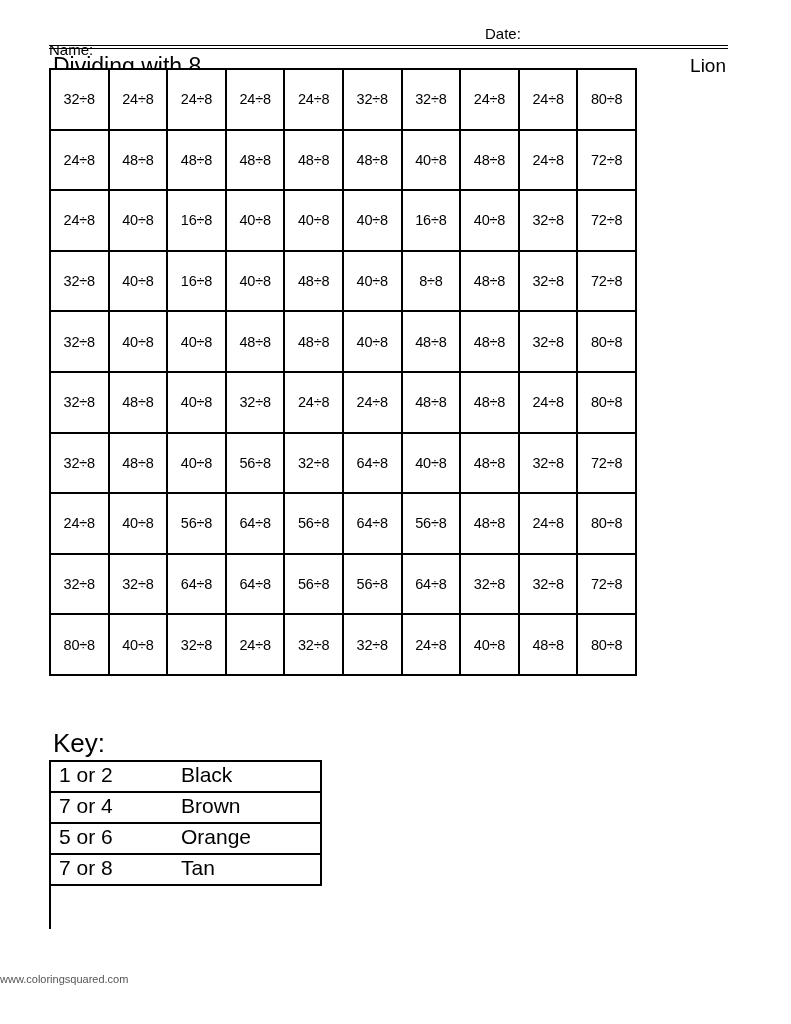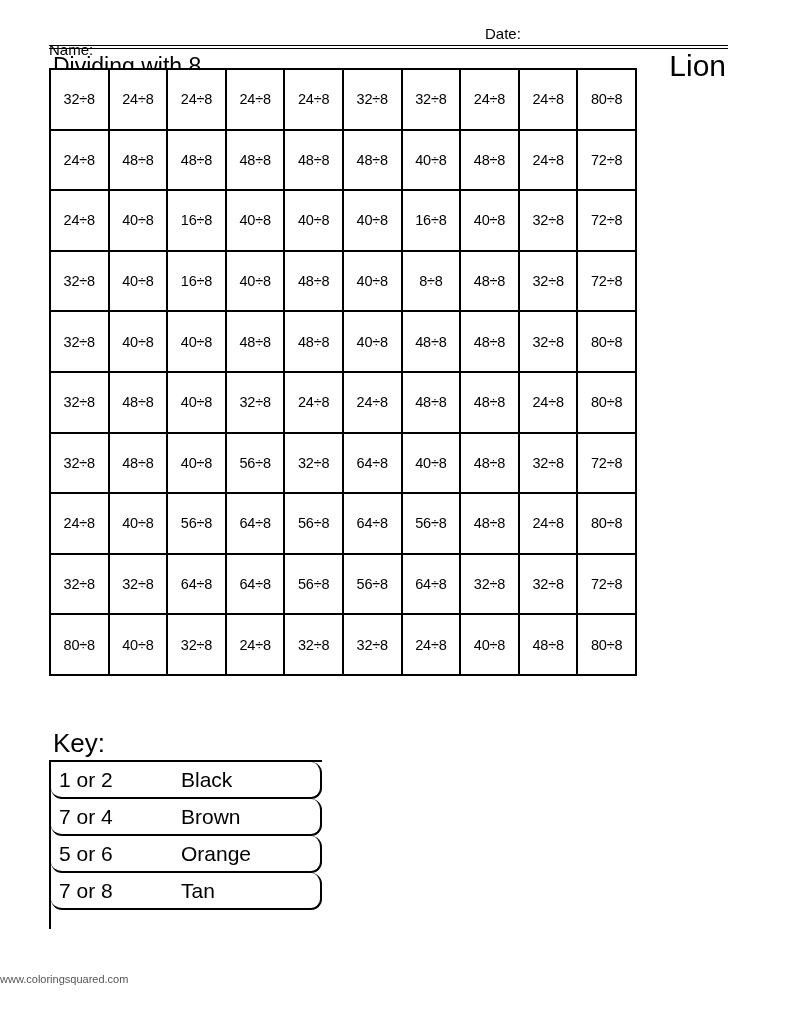--- a/index.html
+++ b/index.html
@@ -67,21 +67,21 @@
     left: 4px;
     top: 0px;
     font-size: 23px;
     line-height: 30px;
     white-space: nowrap;
   }
   .title-right {
     position: absolute;
     right: 2px;
     top: 0px;
-    font-size: 30px;
+    font-size: 19px;
     line-height: 30px;
     white-space: nowrap;
     text-align: right;
   }
 
   
   .grid {
     position: absolute;
     left: 49px;
     top: 68px;
@@ -121,26 +121,24 @@
     left: 49px;
     top: 760px;
     width: 273px;
     height: 169px;
     border-top: 2.6px solid #000;
     border-left: 2.6px solid #000;
     box-sizing: border-box;
   }
   .key-row {
     display: flex;
-    align-items: center;
-    height: 37px;
+    height: 31px;
     border-bottom: 2.6px solid #000;
     border-right: 2.6px solid #000;
     box-sizing: border-box;
-    border-radius: 11px;
   }
   .key-range {
     width: 130px;
     padding-left: 8px;
     font-size: 21px;
     line-height: 26px;
     white-space: nowrap;
     box-sizing: border-box;
   }
   .key-color {

